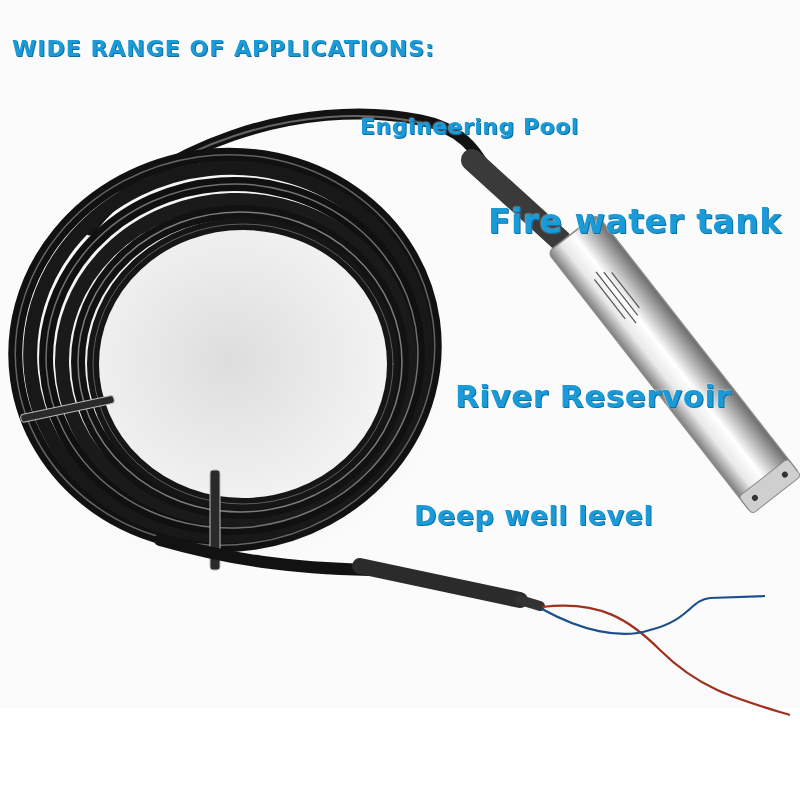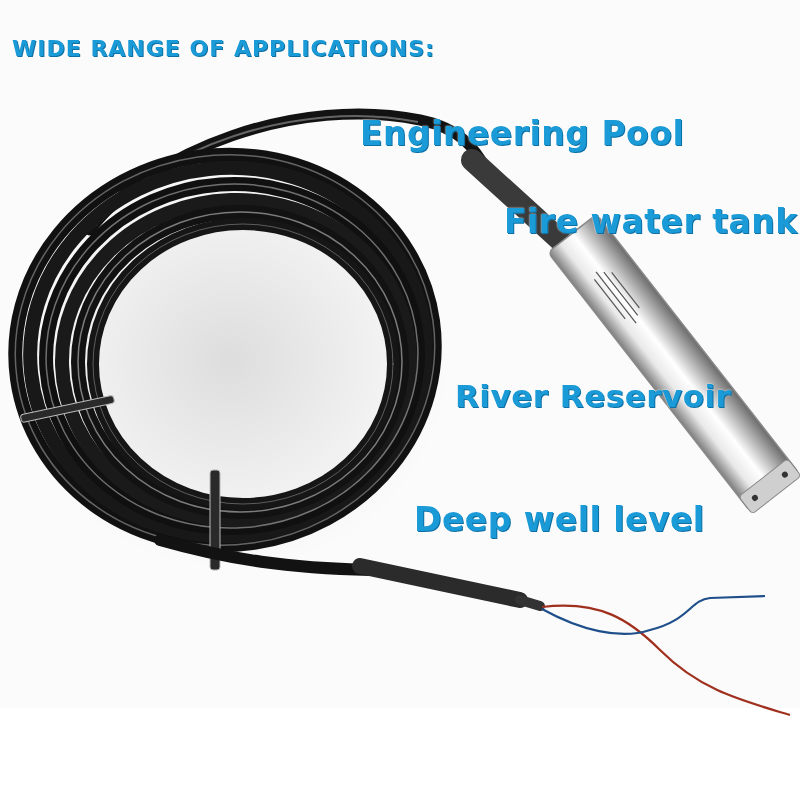--- a/index.html
+++ b/index.html
@@ -9,24 +9,24 @@
   .label {
     position: absolute;
     font-family: "DejaVu Sans", "Liberation Sans", sans-serif;
     font-weight: bold;
     color: #1a9ad6;
     white-space: nowrap;
     text-shadow: 1px 1px 0 #0d6fa3, 0 0 2px rgba(255,255,255,0.9);
     letter-spacing: 0.5px;
   }
   .heading { left: 12px; top: 36px; font-size: 22px; letter-spacing: 1px; }
-  .app1 { left: 360px; top: 114px; font-size: 33px; }
-  .app2 { left: 488px; top: 202px; font-size: 33px; margin-left: 16px; }
+  .app1 { left: 360px; top: 114px; font-size: 22px; }
+  .app2 { left: 488px; top: 202px; font-size: 33px; }
   .app3 { left: 455px; top: 378px; font-size: 31px; }
-  .app4 { left: 414px; top: 500px; font-size: 33px; }
+  .app4 { left: 414px; top: 500px; font-size: 27px; }
 </style>
 </head>
 <body>
 
 <div class="canvas">
   <svg class="scene" width="800" height="800" viewBox="0 0 800 800">
     <defs>
       <linearGradient id="probeGrad" x1="0" y1="0" x2="1" y2="0">
         <stop offset="0" stop-color="#7e7e7e"></stop>
         <stop offset="0.25" stop-color="#e9e9e9"></stop>

